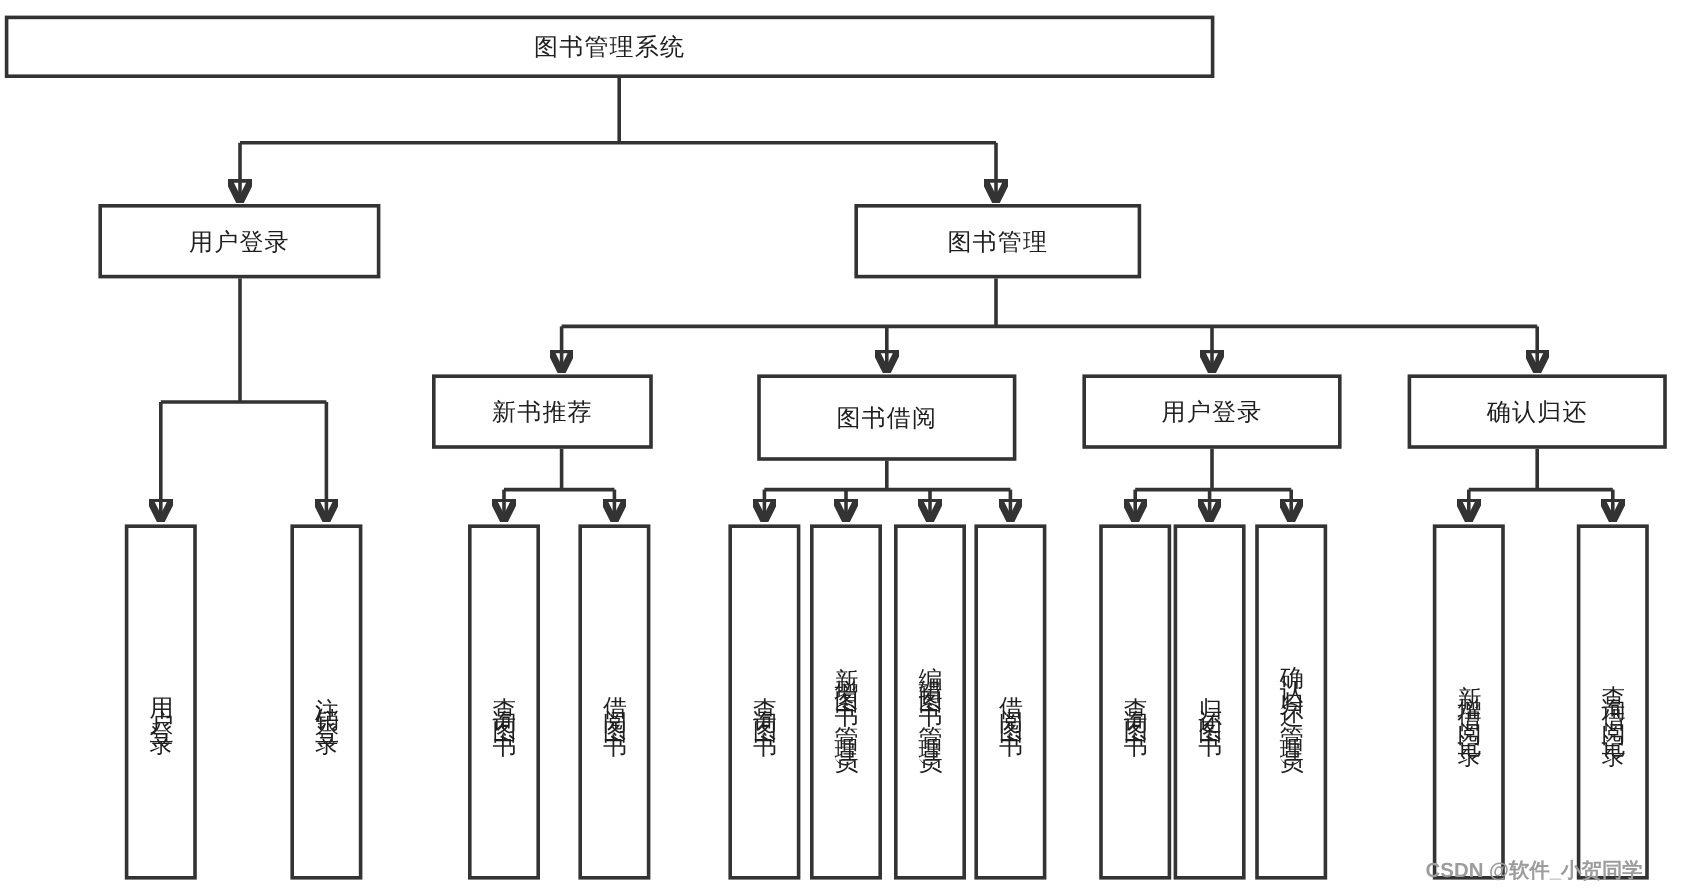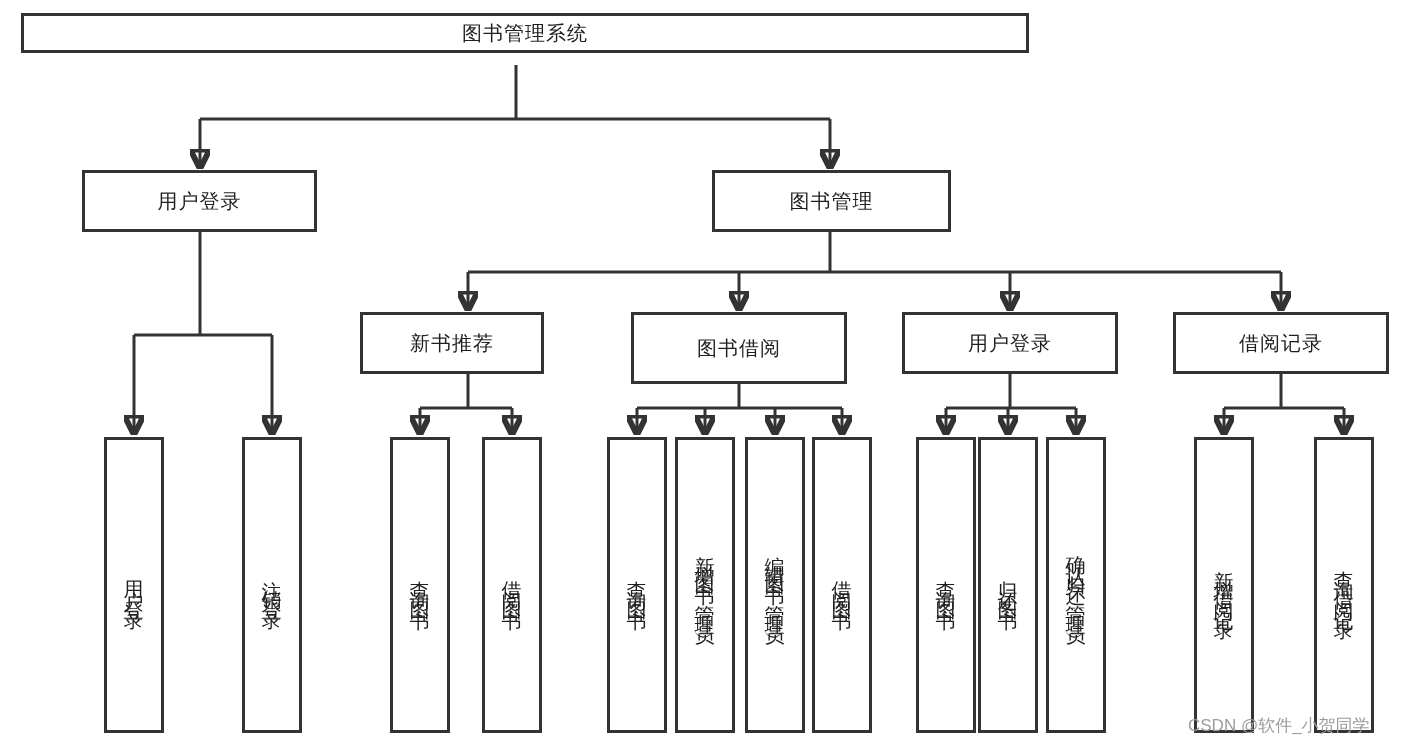--- a/index.html
+++ b/index.html
@@ -32,20 +32,21 @@
   }
   .connectors{position:absolute;left:0;top:0;z-index:1;}
   .connectors path,.connectors line{stroke:#333333;stroke-width:3;fill:none;}
   .watermark{
     position:absolute;
     left:1188px;top:714px;
     font-size:17px;
     color:#9c9c9c;
     z-index:5;
     white-space:nowrap;
+    font-weight:bold;
   }
 </style>
 </head>
 <body>
 
 <div class="stage">
 
   <svg class="connectors" width="1405" height="747" viewBox="0 0 1405 747" aria-hidden="true">
     <defs>
       <marker id="ah" viewBox="0 0 10 10" refX="9" refY="5" markerWidth="6.5" markerHeight="6.5" orient="auto">
@@ -76,42 +77,42 @@
     <line x1="705" y1="408" x2="705" y2="433" marker-end="url(#ah)"></line>
     <line x1="775" y1="408" x2="775" y2="433" marker-end="url(#ah)"></line>
     <line x1="842" y1="408" x2="842" y2="433" marker-end="url(#ah)"></line>
     <line x1="946" y1="408" x2="946" y2="433" marker-end="url(#ah)"></line>
     <line x1="1008" y1="408" x2="1008" y2="433" marker-end="url(#ah)"></line>
     <line x1="1076" y1="408" x2="1076" y2="433" marker-end="url(#ah)"></line>
     <line x1="1224" y1="408" x2="1224" y2="433" marker-end="url(#ah)"></line>
     <line x1="1344" y1="408" x2="1344" y2="433" marker-end="url(#ah)"></line>
   </svg>
 
-  <div class="box" style="left:21px;top:13px;width:1008px;height:40px">
+  <div class="box" style="left:4px;top:13px;width:1008px;height:52px">
     <span class="hlabel">图书管理系统</span>
   </div>
 
   <div class="box" style="left:82px;top:170px;width:235px;height:62px">
     <span class="hlabel">用户登录</span>
   </div>
   <div class="box" style="left:712px;top:170px;width:239px;height:62px">
     <span class="hlabel">图书管理</span>
   </div>
 
   <div class="box" style="left:360px;top:312px;width:184px;height:62px">
     <span class="hlabel">新书推荐</span>
   </div>
   <div class="box" style="left:631px;top:312px;width:216px;height:72px">
     <span class="hlabel">图书借阅</span>
   </div>
   <div class="box" style="left:902px;top:312px;width:216px;height:62px">
     <span class="hlabel">用户登录</span>
   </div>
   <div class="box" style="left:1173px;top:312px;width:216px;height:62px">
-    <span class="hlabel">借阅记录</span>
+    <span class="hlabel">确认归还</span>
   </div>
 
   <div class="box" style="left:104px;top:437px;width:60px;height:296px">
     <span class="vlabel">用户登录</span>
   </div>
   <div class="box" style="left:242px;top:437px;width:60px;height:296px">
     <span class="vlabel">注销登录</span>
   </div>
 
   <div class="box" style="left:390px;top:437px;width:60px;height:296px">

